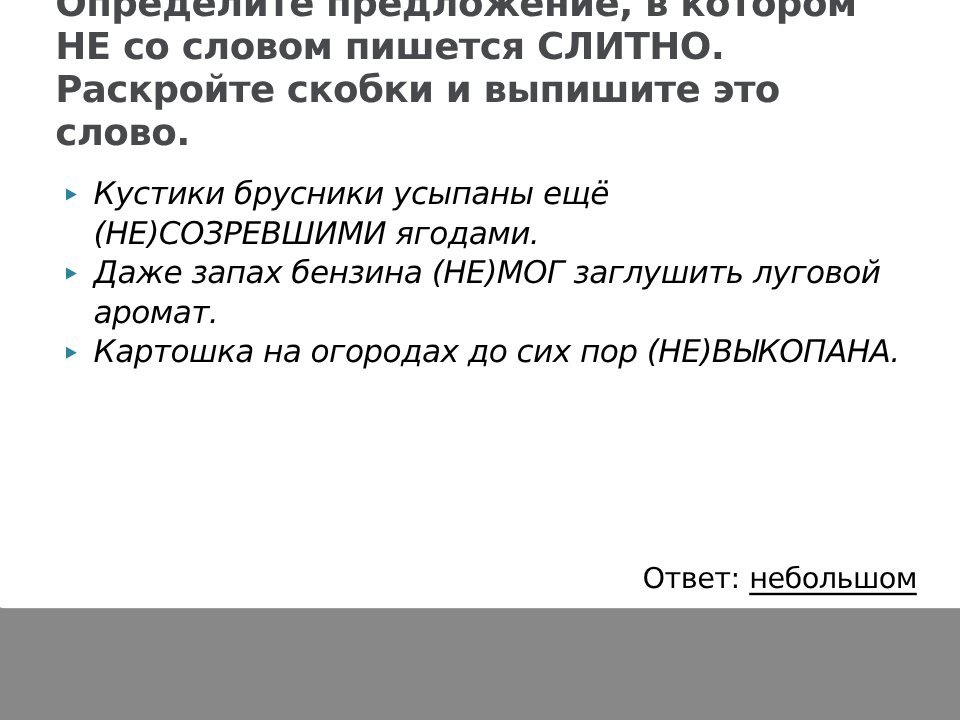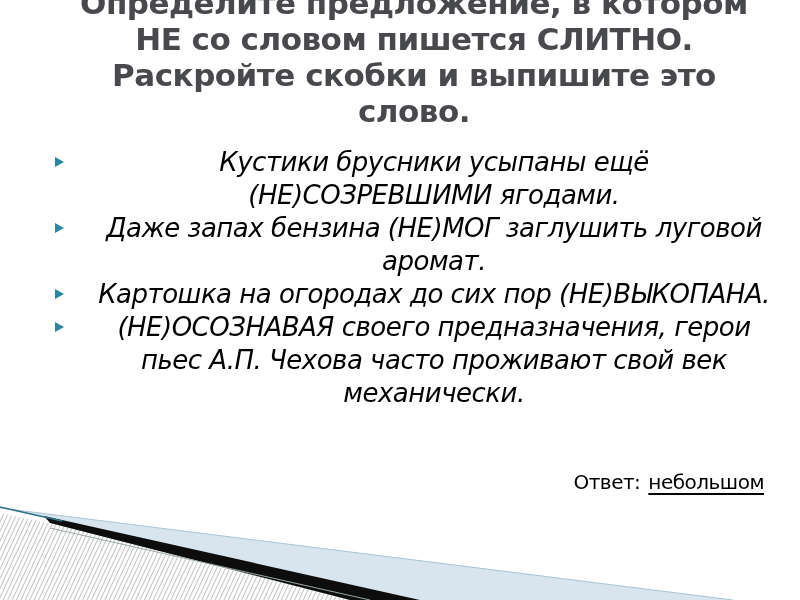--- a/index.html
+++ b/index.html
@@ -1,23 +1,22 @@
 <!DOCTYPE html>
 <html lang="ru" style="--bg: #ffffff; --title-color: #48494d; --body-color: #000000; --accent: #2b84a0; --blue-band: #d8e5ee; --blue-edge: #a8c4d4; --stripe-black: #0d0d0d; --teal-line: #2e7186; --hatch-line: #c2c2c2; --gray-line: #9aa8ae;"><head>
 <meta charset="utf-8">
 <style>
   html, body { margin: 0; padding: 0; background: #888; }
   .slide {
     position: relative;
     width: 800px;
-    height: 600px;
+    height: 507px;
     background: var(--bg, #ffffff);
     overflow: hidden;
     font-family: "DejaVu Sans", "Liberation Sans", sans-serif;
-    text-align: center;
   }
   .title {
     position: absolute;
     top: -15px;
     left: 46px;
     right: 18px;
     margin: 0;
     font-size: 31px;
     font-weight: 700;
     line-height: 36px;
@@ -56,21 +55,21 @@
     font-size: 26px;
     line-height: 33px;
     letter-spacing: -0.5px;
     color: var(--body-color, #000000);
     white-space: pre-line;
   }
   .answer {
     position: absolute;
     top: 466px;
     right: 36px;
-    font-size: 20px;
+    font-size: 24px;
     line-height: 33px;
     letter-spacing: -0.5px;
     color: var(--body-color, #000000);
     white-space: nowrap;
   }
   .answer-value {
     margin-left: 8px;
     text-decoration: underline;
     text-decoration-thickness: 2px;
     text-underline-offset: 4px;
@@ -107,26 +106,20 @@
       <div class="item-text">Даже запах бензина (НЕ)МОГ заглушить луговой
 аромат.</div>
     </div>
 
 
     <div class="item">
       <span class="bullet"></span>
       <div class="item-text">Картошка на огородах до сих пор (НЕ)ВЫКОПАНА.</div>
     </div>
 
-    <div class="item">
-      <span class="bullet"></span>
-      <div class="item-text">(НЕ)ОСОЗНАВАЯ своего предназначения, герои
-пьес А.П. Чехова часто проживают свой век
-механически.</div>
-    </div>
 
   </div>
 
   <div class="answer">
     <span>Ответ:</span><span class="answer-value">небольшом</span>
   </div>
 
   <svg class="ornament" viewBox="0 0 800 600" xmlns="http://www.w3.org/2000/svg" aria-hidden="true">
     <defs>
       <pattern id="hatch" width="4" height="4" patternUnits="userSpaceOnUse" patternTransform="rotate(-65)">

